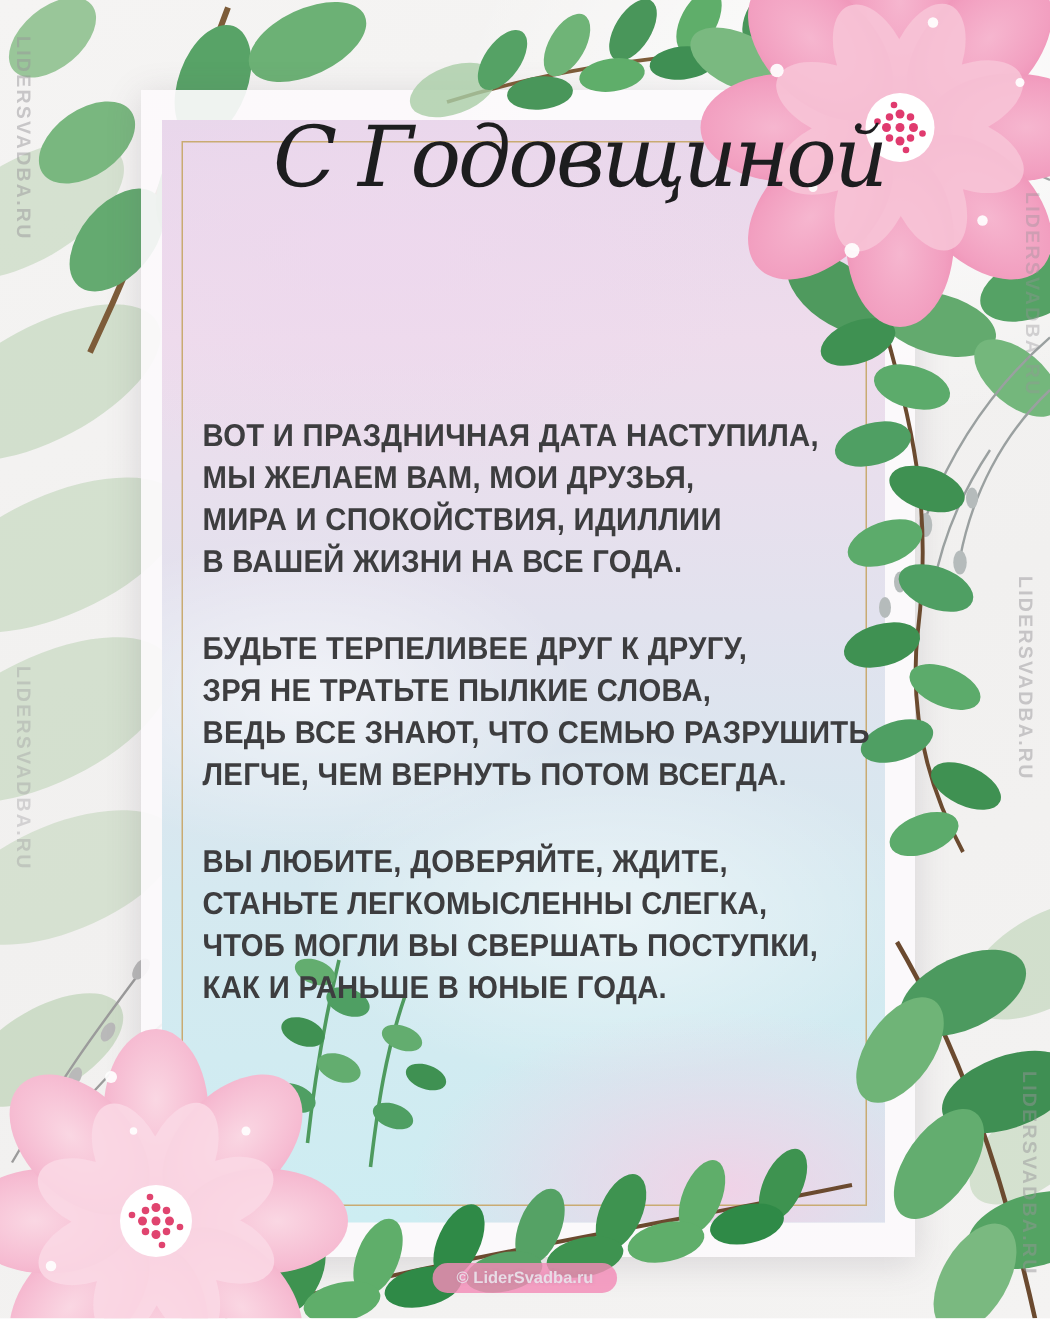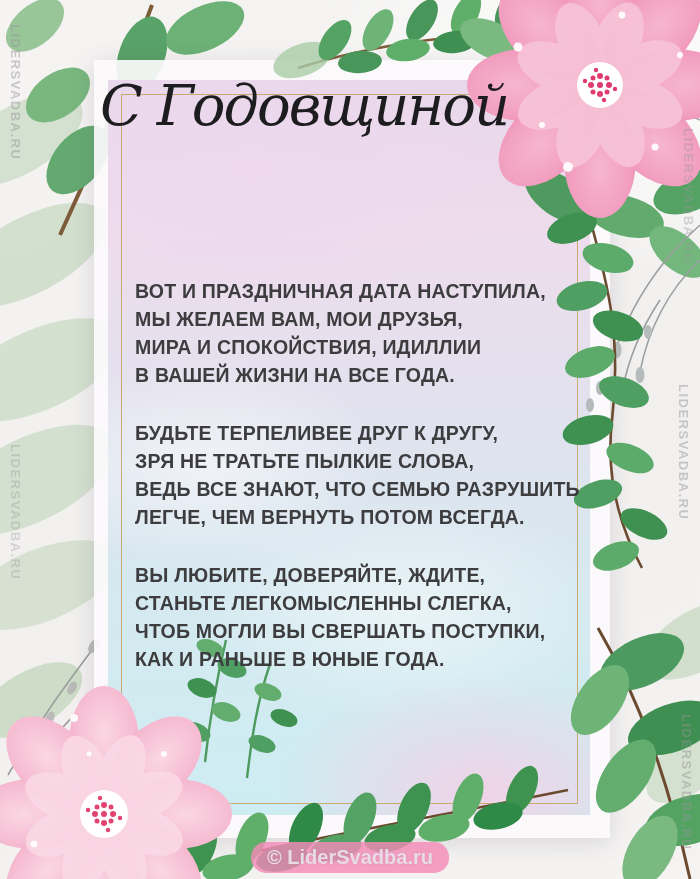--- a/index.html
+++ b/index.html
@@ -16,38 +16,38 @@
   .card-panel{position:absolute;left:108px;top:80px;width:482px;height:735px;z-index:3;
               background:
                 radial-gradient(ellipse 300px 170px at 78% 97%, rgba(246,206,229,.85), transparent 70%),
                 radial-gradient(ellipse 260px 150px at 20% 52%, rgba(255,255,255,.55), transparent 70%),
                 radial-gradient(ellipse 300px 160px at 62% 72%, rgba(255,255,255,.5), transparent 70%),
                 radial-gradient(ellipse 340px 200px at 30% 12%, rgba(238,216,238,.8), transparent 75%),
                 linear-gradient(180deg,#e8d7eb 0%,#eedcec 20%,#e2e2ee 45%,#d5e9f0 70%,#cdedf2 100%);}
   .gold-frame{position:absolute;left:121px;top:94px;width:455px;height:708px;z-index:4;
               border:1px solid #c9ab72;}
   .deco-front{z-index:5;}
-  .title{position:absolute;left:100px;top:66px;width:490px;z-index:6;text-align:left;
+  .title{position:absolute;left:100px;top:66px;width:490px;z-index:6;text-align:right;
          font-family:"DejaVu Serif",serif;font-style:italic;color:#1d1d1f;}
   .title .t1{font-size:56px;line-height:80px;letter-spacing:-2px;}
   .title .t2{font-size:58px;line-height:72px;letter-spacing:-2px;}
   .poem{position:absolute;left:135px;top:277px;z-index:6;color:#3d3d3f;
         font-weight:700;font-size:21px;line-height:28px;letter-spacing:.2px;
         transform:scaleX(.93);transform-origin:left top;white-space:nowrap;}
   .stanza{margin-bottom:30px;}
   .wm{position:absolute;z-index:7;writing-mode:vertical-rl;
       font-size:13px;font-weight:700;letter-spacing:1.5px;color:rgba(150,148,152,.48);}
   .wm-l1{left:8px;top:24px;}
   .wm-l2{left:8px;top:444px;color:rgba(150,148,152,.34);}
   .wm-r1{right:4px;top:128px;color:rgba(150,148,152,.38);}
   .wm-r2{right:9px;top:384px;}
   .wm-r3{right:6px;top:714px;}
   .badge{position:absolute;left:50%;top:842px;transform:translateX(-50%);z-index:8;
          background:rgba(243,139,183,.82);border-radius:15px;padding:4px 16px;
-         font-size:20px;font-weight:700;color:rgba(233,227,234,.92);
+         font-size:11px;font-weight:700;color:rgba(233,227,234,.92);
          text-shadow:0 0 2px rgba(200,120,160,.5);white-space:nowrap;}
 </style>
 </head>
 <body>
 
 <div class="stage">
 
   <svg class="deco deco-back" viewBox="0 0 700 879">
 
     <g fill="#b6cfae">

